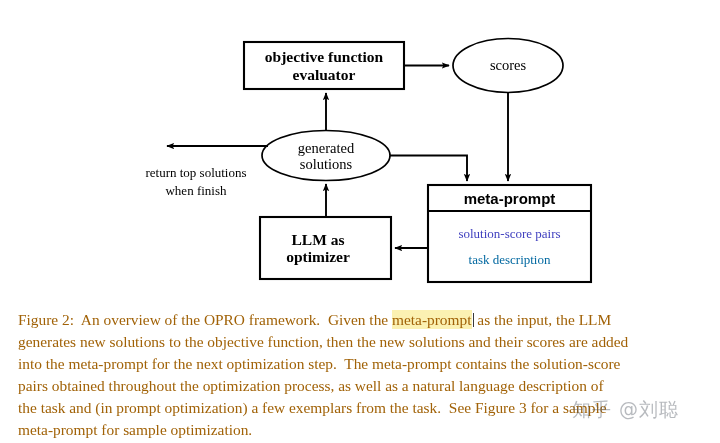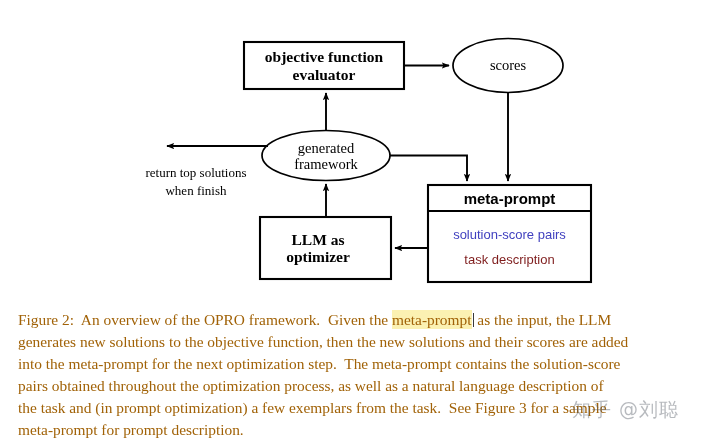--- a/index.html
+++ b/index.html
@@ -119,26 +119,26 @@
     position: absolute;
     left: 429px;
     top: 212px;
     width: 161px;
     height: 69px;
     display: flex;
     flex-direction: column;
     align-items: center;
     justify-content: center;
     gap: 10px;
-    font-family: Liberation Sans, sans-serif;
+    font-family: Liberation Serif, serif;
     font-size: 13px;
     pointer-events: none;
   }
   #meta-pairs { color: #4040bf; }
-  #meta-task  { color: #7f1d1d; }
+  #meta-task  { color: #0369a1; }
 
   
   #caption {
     position: absolute;
     left: 18px;
     top: 309px;
     width: 686px;
     font-family: "Liberation Serif", serif;
     font-size: 15.4px;
     line-height: 22.1px;
@@ -224,21 +224,21 @@
     <span>objective function</span>
     <span>evaluator</span>
   </div>
 
   <div class="node-label" id="scores-label">
     <span>scores</span>
   </div>
 
   <div class="node-label" id="gen-label">
     <span>generated</span>
-    <span>framework</span>
+    <span>solutions</span>
   </div>
 
   <div class="node-label" id="llm-label">
     <span>LLM as</span>
     <span>optimizer</span>
   </div>
 
   <div class="node-label" id="return-label">
     <span>return top solutions</span>
     <span>when finish</span>
@@ -253,18 +253,18 @@
     <span id="meta-task">task description</span>
   </div>
 </div>
 
 <div id="caption">
   <span class="ln"><span>Figure 2:  An overview of the OPRO framework.  Given the </span><span class="hl">meta-prompt</span><span class="caret"></span><span> as the input, the LLM</span></span>
   <span class="ln">generates new solutions to the objective function, then the new solutions and their scores are added</span>
   <span class="ln">into the meta-prompt for the next optimization step.  The meta-prompt contains the solution-score</span>
   <span class="ln">pairs obtained throughout the optimization process, as well as a natural language description of</span>
   <span class="ln">the task and (in prompt optimization) a few exemplars from the task.  See Figure 3 for a sample</span>
-  <span class="ln">meta-prompt for prompt description.</span>
+  <span class="ln">meta-prompt for sample optimization.</span>
 </div>
 
 <div id="watermark">
   <div class="wm-text">知乎 @刘聪</div>
 </div>
 
 </body></html>

